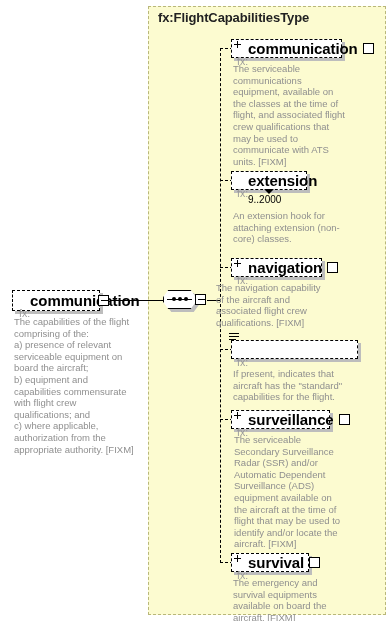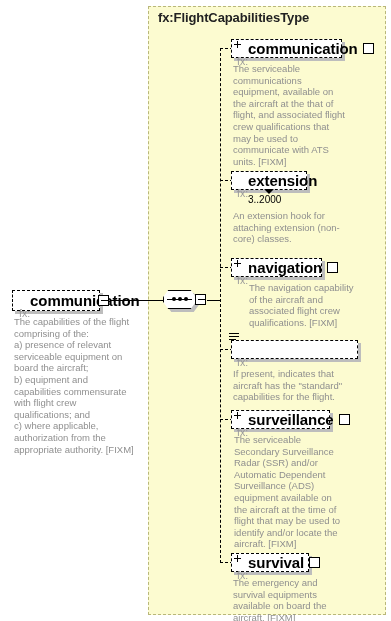--- a/index.html
+++ b/index.html
@@ -246,47 +246,47 @@
   <div class="node-shadow"></div>
   <div class="node-face">
     <span class="ns">fx:</span>
     <span class="nm">communication</span>
     <span class="toggle">
       <span class="hbar"></span>
       <span class="vbar"></span>
     </span>
   </div>
 </div>
-<div class="desc" style="left:233px; top:63px; width:112px;">The serviceable communications equipment, available on the aircraft at the that of flight, and associated flight crew qualifications that may be used to communicate with ATS units. [FIXM]</div>
+<div class="desc" style="left:233px; top:63px; width:112px;">The serviceable communications equipment, available on the classes at the time of flight, and associated flight crew qualifications that may be used to communicate with ATS units. [FIXM]</div>
 
 <div class="dash-h" style="left:220px; top:180px; width:13px;"></div>
 <div class="child" style="left:231px; top:171px; width:76px;">
   <div class="node-shadow"></div>
   <div class="node-face">
     <span class="ns">fx:</span>
     <span class="nm">extension</span>
   </div>
 </div>
 <div class="chev" style="left:264px; top:189px;"></div>
-<div class="card" style="left:248px; top:194px;">3..2000</div>
+<div class="card" style="left:248px; top:194px;">9..2000</div>
 <div class="desc" style="left:233px; top:210px; width:112px;">An extension hook for attaching extension (non-core) classes.</div>
 
 <div class="dash-h" style="left:220px; top:267px; width:13px;"></div>
 <div class="child" style="left:231px; top:258px; width:91px;">
   <div class="node-shadow"></div>
   <div class="node-face">
     <span class="ns">fx:</span>
     <span class="nm">navigation</span>
     <span class="toggle">
       <span class="hbar"></span>
       <span class="vbar"></span>
     </span>
   </div>
 </div>
-<div class="desc" style="left:249px; top:282px; width:112px;">The navigation capability of the aircraft and associated flight crew qualifications. [FIXM]</div>
+<div class="desc" style="left:216px; top:282px; width:112px;">The navigation capability of the aircraft and associated flight crew qualifications. [FIXM]</div>
 
 <div class="dash-h" style="left:220px; top:349px; width:13px;"></div>
 <div class="child" style="left:231px; top:340px; width:127px;">
   <div class="node-shadow"></div>
   <div class="node-face">
     <span class="ns">fx:</span>
   </div>
   <span class="listglyph">
     <i class="l1"></i>
     <i class="l2"></i>

